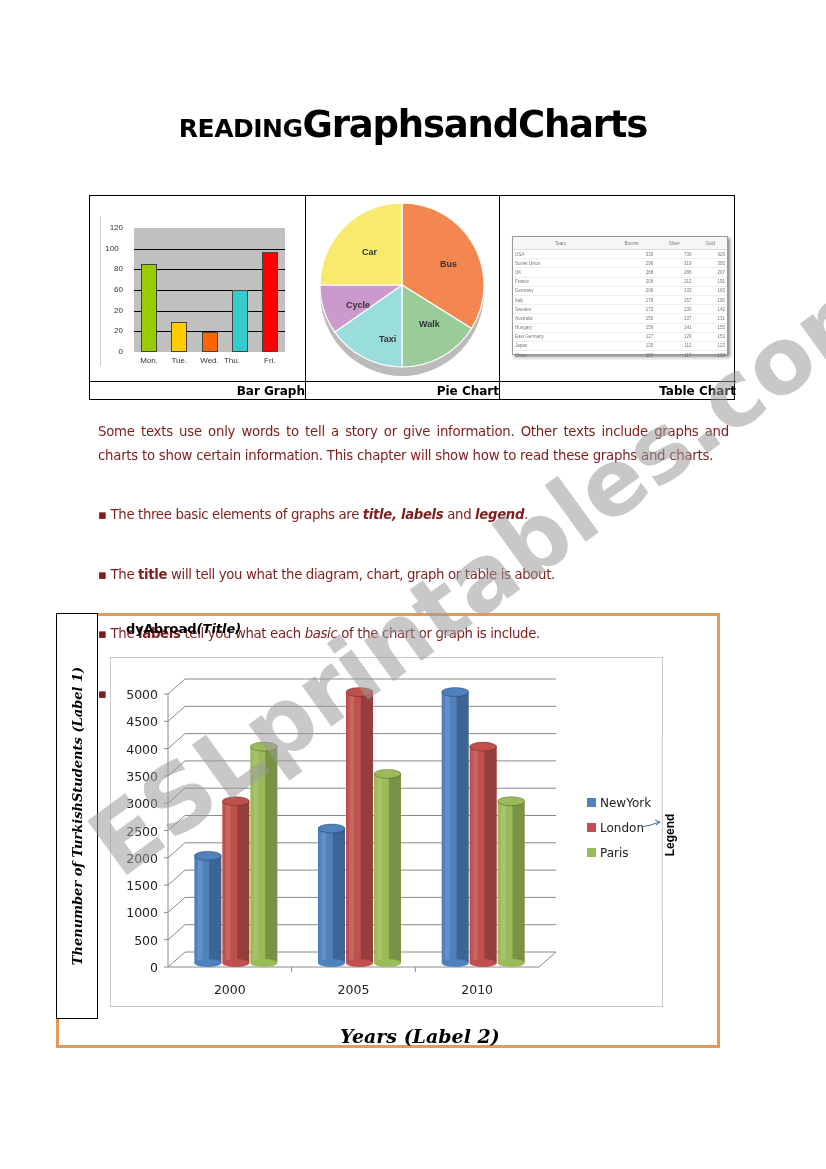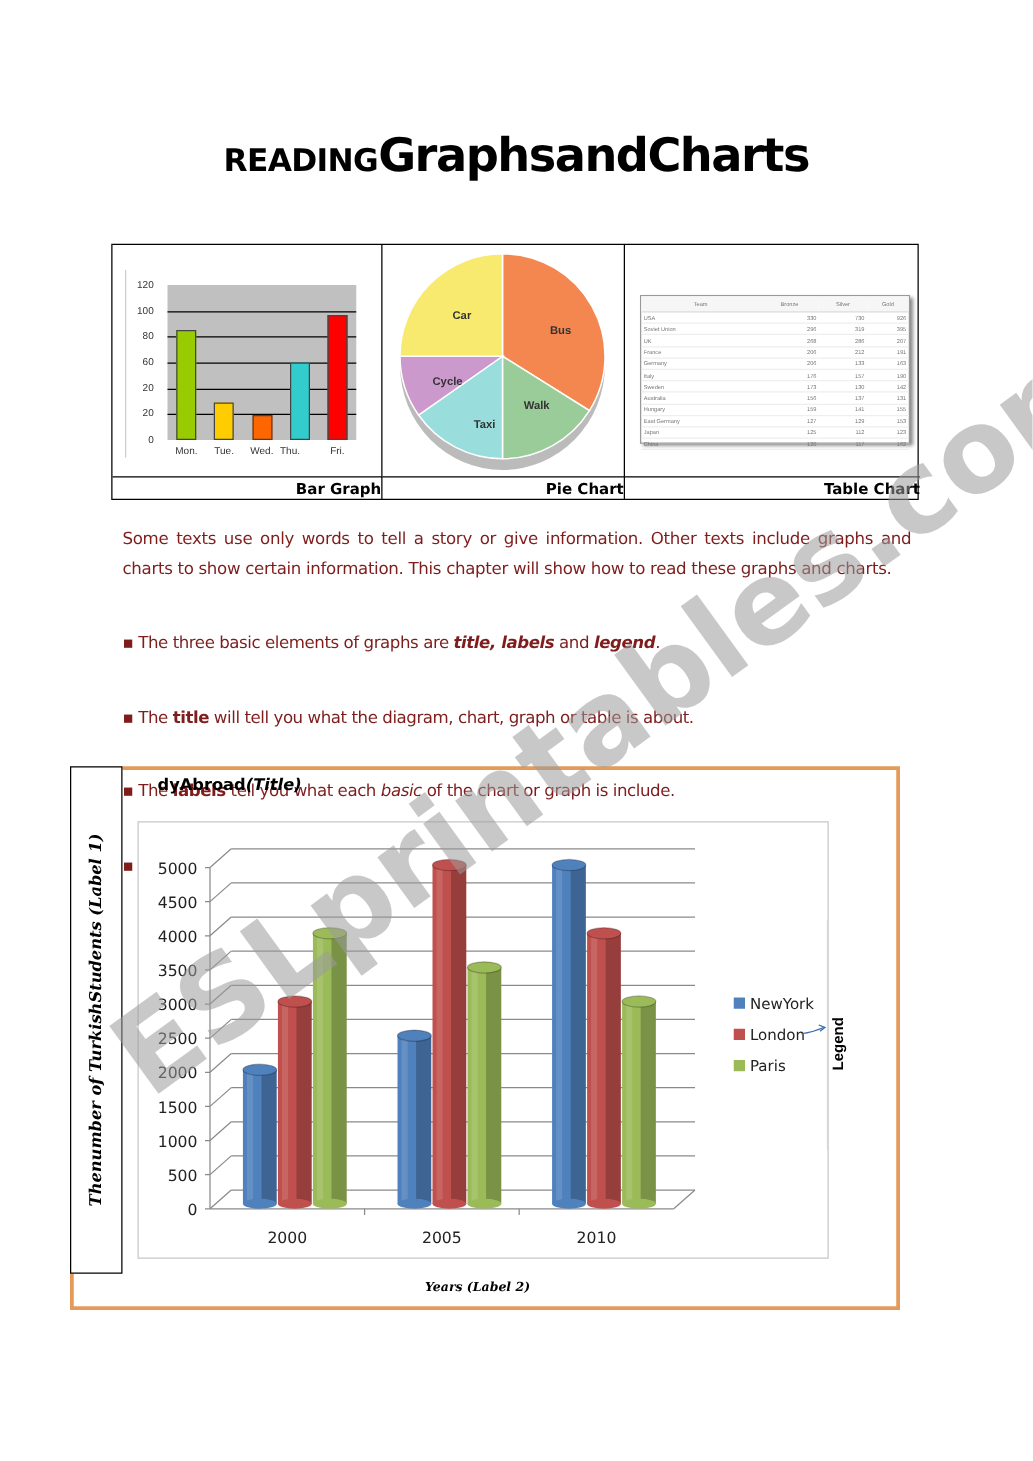--- a/index.html
+++ b/index.html
@@ -37,21 +37,21 @@
   .body-text p { margin:0; text-align:justify; letter-spacing:-0.25px; }
   .body-text .bul { white-space:nowrap; letter-spacing:-0.35px;margin-top:36px; }
 
   
   .frame { left:56px; top:613px; width:664px; height:435px; border:3px solid #e59a5a; box-sizing:border-box; }
   .ylabel-box { left:56px; top:613px; width:42px; height:406px; border:1px solid #000; box-sizing:border-box; background:#fff; }
   .ylabel { position:absolute; left:50%; top:50%; transform:translate(-50%,-50%) rotate(-90deg); white-space:nowrap; font-family:"DejaVu Serif", serif; font-weight:bold; font-style:italic; font-size:13px; }
   .chart-title { left:98px; top:621px; font-family:"DejaVu Sans", sans-serif; font-weight:bold; font-size:13px;margin-left:28px; }
   .chart-title i { font-style:italic; }
   .plot-box { left:110px; top:657px; width:553px; height:350px; border:1px solid #c8c8c8; box-sizing:border-box; background:#fff; }
-  .x-label { left:340px; top:1025px; font-family:"DejaVu Serif", serif; font-weight:bold; font-style:italic; font-size:10px; }
+  .x-label { left:340px; top:1025px; font-family:"DejaVu Serif", serif; font-weight:bold; font-style:italic; font-size:19px; }
   .legend-side { left:662px; top:800px; width:16px; height:70px; }
   .legend-side span { position:absolute; left:50%; top:50%; transform:translate(-50%,-50%) rotate(-90deg); white-space:nowrap; font-weight:bold; font-size:12px; font-family:"Liberation Sans", sans-serif; }
 
   .watermark { left:0; top:0; width:826px; height:1169px; pointer-events:none; }
 </style>
 </head>
 <body>
 
 <div class="abs page-title">
   <span class="t-small">READING</span><span class="t-big">GraphsandCharts</span>
@@ -67,21 +67,21 @@
           <div class="gl" style="top: 62px;"></div>
           <div class="gl" style="top: 82.6667px;"></div>
           <div class="gl" style="top: 103.333px;"></div>
           <div class="bar" style="left: 7.1px; height: 87.8333px; background: rgb(153, 204, 0);"></div>
           <div class="bar" style="left: 37.3px; height: 29.9667px; background: rgb(255, 204, 0);"></div>
           <div class="bar" style="left: 67.5px; height: 19.6333px; background: rgb(255, 102, 0);"></div>
           <div class="bar" style="left: 97.7px; height: 62px; background: rgb(51, 204, 204);"></div>
           <div class="bar" style="left: 127.9px; height: 100.233px; background: rgb(255, 0, 0);"></div>
         </div>
     <div class="yt" style="top: 7px;">120</div>
-        <div class="yt" style="top: 27.6667px;">100</div>
+        <div class="yt" style="top: 27.6667px; text-align: center;">100</div>
         <div class="yt" style="top: 48.3333px;">80</div>
         <div class="yt" style="top: 69px;">60</div>
         <div class="yt" style="top: 89.6667px;">20</div>
         <div class="yt" style="top: 110.333px;">20</div>
         <div class="yt" style="top: 131px;">0</div>
         <div class="xt" style="left: 33.1px;">Mon.</div>
         <div class="xt" style="left: 63.3px;">Tue.</div>
         <div class="xt" style="left: 93.5px;">Wed.</div>
         <div class="xt" style="left: 116px;">Thu.</div>
         <div class="xt" style="left: 153.9px;">Fri.</div>

